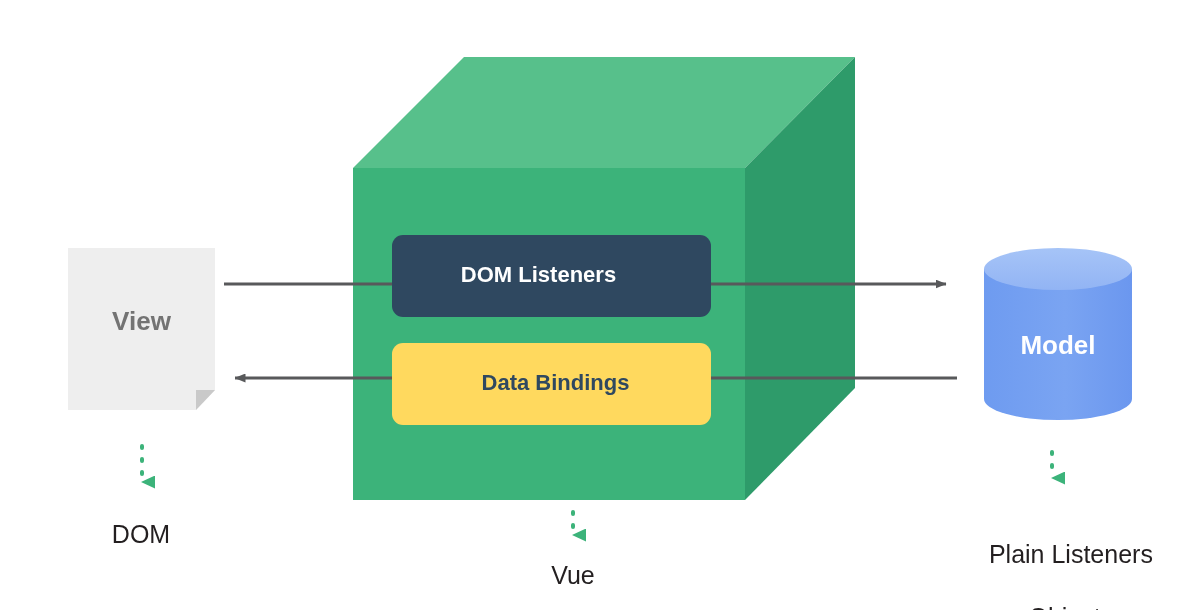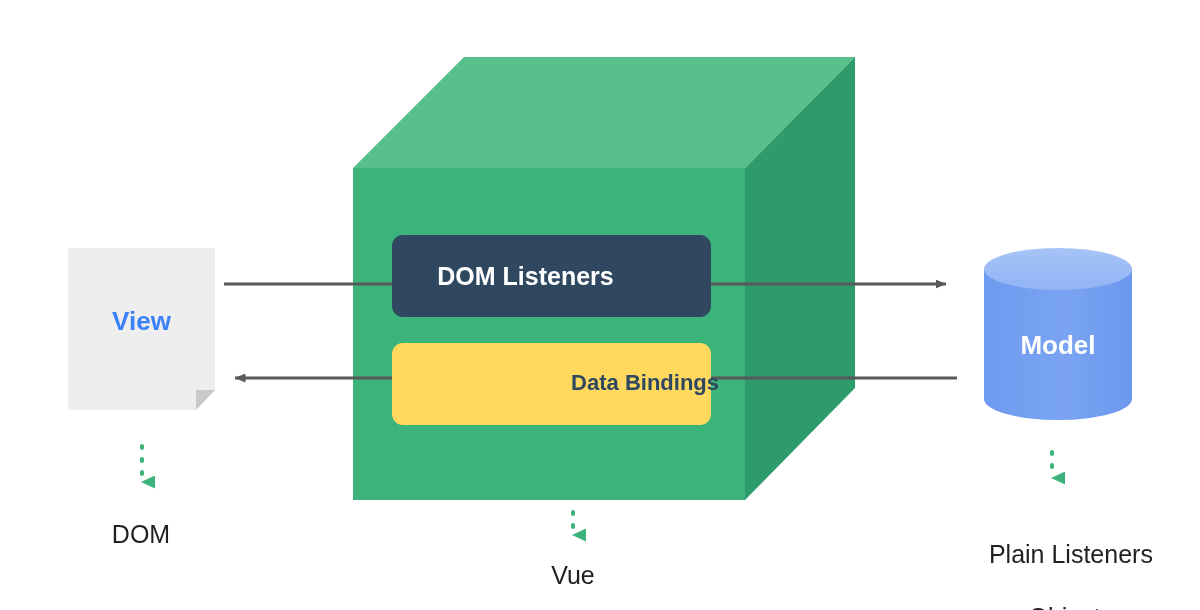--- a/index.html
+++ b/index.html
@@ -42,49 +42,48 @@
     color: #ffffff;
     letter-spacing: 0.2px;
   }
 
   .view-title {
     left: 68px;
     top: 305px;
     width: 147px;
     font-size: 26px;
     font-weight: bold;
-    color: #3b82f6;
+    color: #737373;
   }
 
   .model-title {
     left: 984px;
     top: 329px;
     width: 148px;
     font-size: 26px;
     font-weight: bold;
     color: #ffffff;
   }
 
   .dom-listeners-title {
-    left: 392px;
+    left: 405px;
     top: 261px;
     width: 267px;
-    font-size: 25px;
+    font-size: 22px;
     font-weight: bold;
     color: #ffffff;
   }
 
   .data-bindings-title {
     left: 392px;
     top: 369px;
     width: 327px;
     font-size: 22px;
     font-weight: bold;
     color: #2f4860;
-    text-align: right;
   }
 
   .cap {
     font-size: 25px;
     font-weight: normal;
     color: #231f20;
   }
   .cap-dom {
     left: 61px;
     top: 519px;

